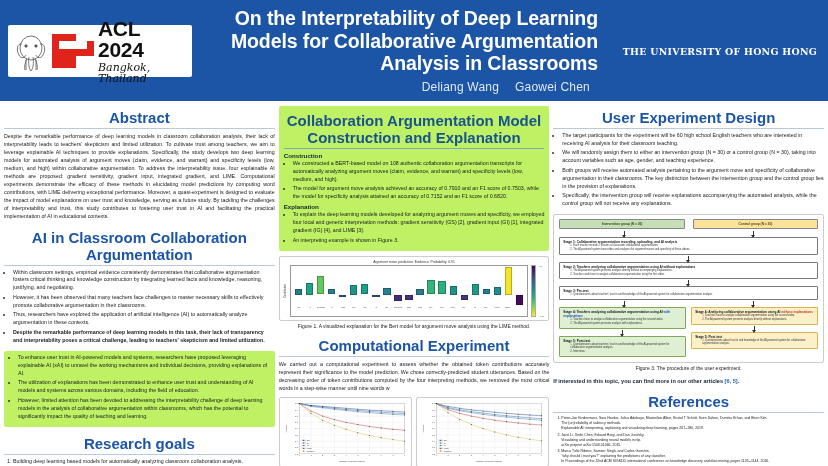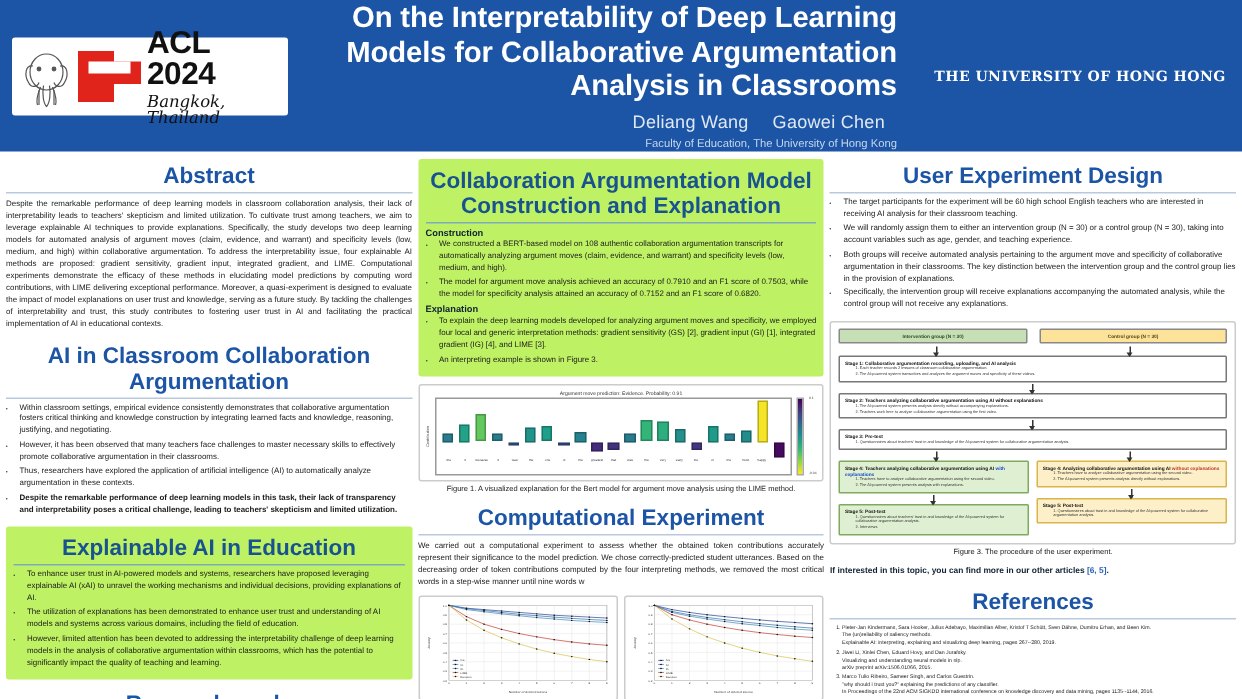--- a/index.html
+++ b/index.html
@@ -155,21 +155,20 @@
         <div class="acl-year">ACL 2024</div>
         <div class="acl-city">Bangkok, Thailand</div>
       </div>
     </div>
 
     <div class="title-block">
       <div class="ptitle">On the Interpretability of Deep Learning Models for Collaborative Argumentation Analysis in Classrooms</div>
       <div class="authors">
         <span>Deliang Wang</span><span>Gaowei Chen</span>
       </div>
-      <div class="affil">Faculty of Education, The University of Hong Kong</div>
     </div>
 
     <div class="hku">
       <div class="hku-en">THE UNIVERSITY OF HONG HONG</div>
     </div>
   </div>
 
   <div class="body">
 
     <div class="col">
@@ -183,21 +182,20 @@
         <div class="sec-title plain">AI in Classroom Collaboration Argumentation</div>
         <ul class="bullets">
           <li>Within classroom settings, empirical evidence consistently demonstrates that collaborative argumentation fosters critical thinking and knowledge construction by integrating learned facts and knowledge, reasoning, justifying, and negotiating.</li>
           <li>However, it has been observed that many teachers face challenges to master necessary skills to effectively promote collaborative argumentation in their classrooms.</li>
           <li>Thus, researchers have explored the application of artificial intelligence (AI) to automatically analyze argumentation in these contexts.</li>
           <li class="bold">Despite the remarkable performance of deep learning models in this task, their lack of transparency and interpretability poses a critical challenge, leading to teachers' skepticism and limited utilization.</li>
         </ul>
       </div>
 
       <div class="panel-blue">
-        <div class="sec-title">Explainable AI in Education</div>
         <ul class="bullets">
           <li>To enhance user trust in AI-powered models and systems, researchers have proposed leveraging explainable AI (xAI) to unravel the working mechanisms and individual decisions, providing explanations of AI.</li>
           <li>The utilization of explanations has been demonstrated to enhance user trust and understanding of AI models and systems across various domains, including the field of education.</li>
           <li>However, limited attention has been devoted to addressing the interpretability challenge of deep learning models in the analysis of collaborative argumentation within classrooms, which has the potential to significantly impact the quality of teaching and learning.</li>
         </ul>
       </div>
 
       <div>
         <div class="sec-title plain">Research goals</div>
         <ol class="numbers">

